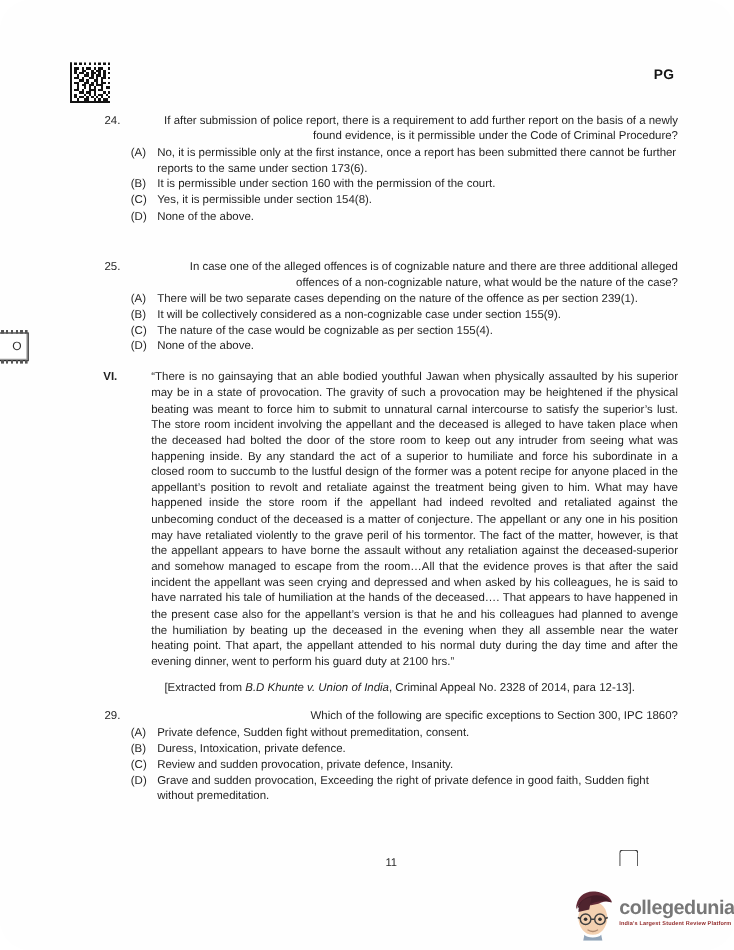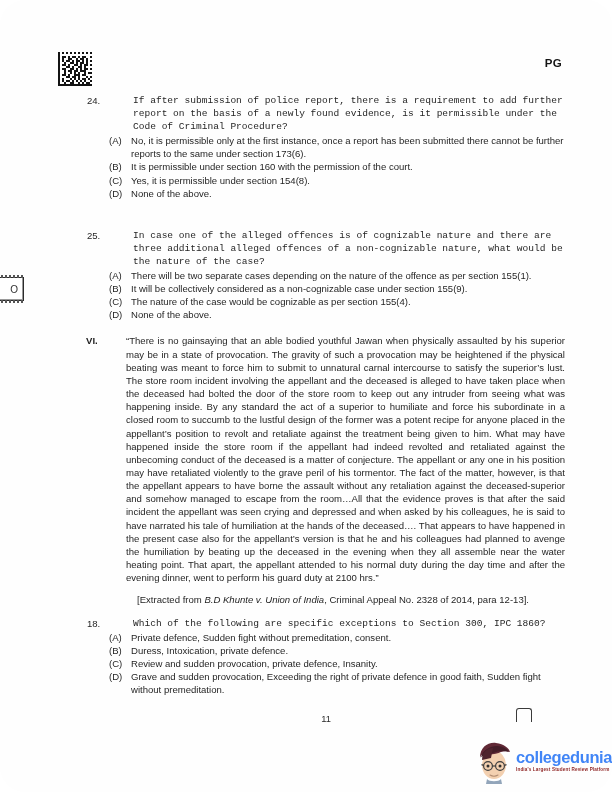--- a/index.html
+++ b/index.html
@@ -71,22 +71,21 @@
     gap: 24px;
   }
   .qnum {
     flex: 0 0 23px;
     text-align: left;
     padding-left: 1px;
     box-sizing: border-box;
   }
   .qtext {
     flex: 1 1 auto;
-    text-align: left;
-    font-family: Liberation Mono, monospace;
+    text-align: right;
   }
 
   
   .opts { margin-top: 1px; }
   .optrow {
     display: flex;
     align-items: flex-start;
     margin-left: 23px;
   }
   .optlabel {
@@ -207,21 +206,21 @@
   .wm-text {
     margin-left: 2px;
     display: flex;
     flex-direction: column;
     justify-content: center;
     line-height: 1;
   }
   .wm-name {
     font-size: 16.5px;
     font-weight: bold;
-    color: #3b82f6;
+    color: #737373;
     letter-spacing: -0.4px;
   }
   .wm-tag {
     font-size: 4.6px;
     color: #8a1c1c;
     letter-spacing: 0.15px;
     margin-top: 2.5px;
     font-weight: bold;
   }
 </style>
@@ -350,21 +349,21 @@
     </div>
 
     <div class="qblock" style="margin-top:29px;">
       <div class="qrow">
         <div class="qnum">25.</div>
         <div class="qtext">In case one of the alleged offences is of cognizable nature and there are three additional alleged offences of a non-cognizable nature, what would be the nature of the case?</div>
       </div>
       <div class="opts">
         <div class="optrow">
           <div class="optlabel">(A)</div>
-          <div class="opttext justify">There will be two separate cases depending on the nature of the offence as per section 155(1).</div>
+          <div class="opttext justify">There will be two separate cases depending on the nature of the offence as per section 239(1).</div>
         </div>
         <div class="optrow">
           <div class="optlabel">(B)</div>
           <div class="opttext">It will be collectively considered as a non-cognizable case under section 155(9).</div>
         </div>
         <div class="optrow">
           <div class="optlabel">(C)</div>
           <div class="opttext">The nature of the case would be cognizable as per section 155(4).</div>
         </div>
         <div class="optrow">
@@ -377,21 +376,21 @@
     <div class="passage-block">
       <div class="roman">VI.</div>
       <div class="passage-body">
         <div class="passage-text">“There is no gainsaying that an able bodied youthful Jawan when physically assaulted by his superior may be in a state of provocation. The gravity of such a provocation may be heightened if the physical beating was meant to force him to submit to unnatural carnal intercourse to satisfy the superior’s lust. The store room incident involving the appellant and the deceased is alleged to have taken place when the deceased had bolted the door of the store room to keep out any intruder from seeing what was happening inside. By any standard the act of a superior to humiliate and force his subordinate in a closed room to succumb to the lustful design of the former was a potent recipe for anyone placed in the appellant’s position to revolt and retaliate against the treatment being given to him. What may have happened inside the store room if the appellant had indeed revolted and retaliated against the unbecoming conduct of the deceased is a matter of conjecture. The appellant or any one in his position may have retaliated violently to the grave peril of his tormentor. The fact of the matter, however, is that the appellant appears to have borne the assault without any retaliation against the deceased-superior and somehow managed to escape from the room…All that the evidence proves is that after the said incident the appellant was seen crying and depressed and when asked by his colleagues, he is said to have narrated his tale of humiliation at the hands of the deceased…. That appears to have happened in the present case also for the appellant’s version is that he and his colleagues had planned to avenge the humiliation by beating up the deceased in the evening when they all assemble near the water heating point. That apart, the appellant attended to his normal duty during the day time and after the evening dinner, went to perform his guard duty at 2100 hrs.”</div>
         <div class="citation"><span>[Extracted from </span><i>B.D Khunte v. Union of India</i><span>, Criminal Appeal No. 2328 of 2014, para 12-13].</span></div>
       </div>
     </div>
 
     <div class="qblock after-passage">
       <div class="qrow">
-        <div class="qnum">18.</div>
+        <div class="qnum">29.</div>
         <div class="qtext">Which of the following are specific exceptions to Section 300, IPC 1860?</div>
       </div>
       <div class="opts">
         <div class="optrow">
           <div class="optlabel">(A)</div>
           <div class="opttext">Private defence, Sudden fight without premeditation, consent.</div>
         </div>
         <div class="optrow">
           <div class="optlabel">(B)</div>
           <div class="opttext">Duress, Intoxication, private defence.</div>

